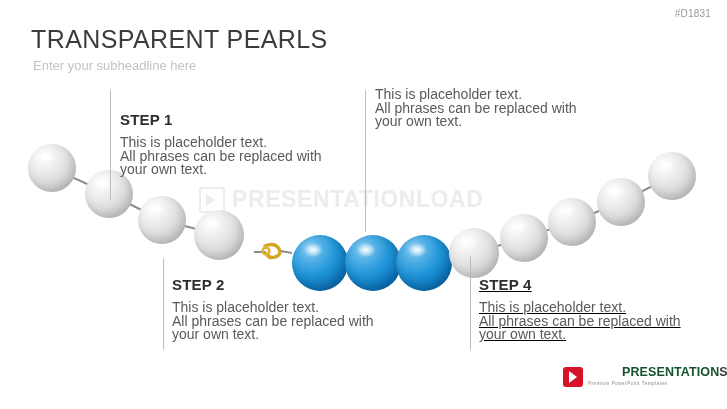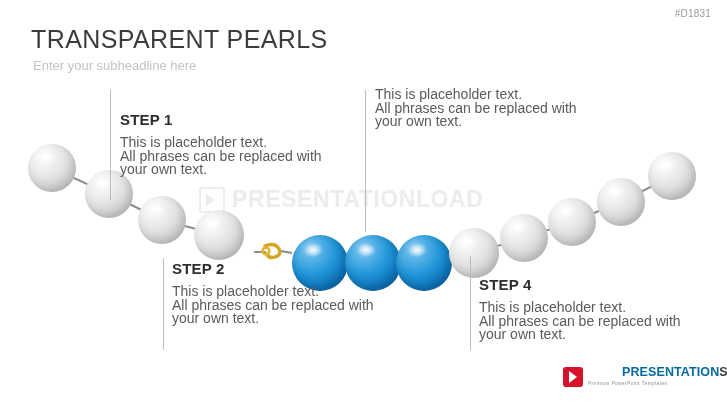--- a/index.html
+++ b/index.html
@@ -174,21 +174,21 @@
     display: flex;
     flex-direction: column;
     line-height: 1;
   }
   #footer-logo .logo-text {
     font-size: 12.5px;
     font-weight: bold;
     color: #3c3c3c;
     letter-spacing: 0.1px;
   }
-  #footer-logo .logo-text .red { color: #0369a1; padding-left: 34px; }
+  #footer-logo .logo-text .red { color: #14532d; padding-left: 34px; }
   #footer-logo .logo-sub {
     margin-top: 3px;
     font-size: 4.6px;
     color: #8a8a8a;
     letter-spacing: 0.5px;
   }
 </style>
 </head>
 <body>
 
@@ -266,34 +266,34 @@
   <div class="leader" style="left:365px; top:90px; height:142px;"></div>
   <div class="leader" style="left:470px; top:256px; height:94px;"></div>
 
   <div class="step" style="left:120px; top:84px;margin-top:27px;">
     <h3>STEP 1</h3>
     <p style="white-space:pre-line;">This is placeholder text.
 All phrases can be replaced with
 your own text.</p>
   </div>
 
-  <div class="step" style="left:172px; top:260px;">
+  <div class="step" style="left:172px; top:276px;">
     <h3>STEP 2</h3>
     <p style="white-space:pre-line;">This is placeholder text.
 All phrases can be replaced with
 your own text.</p>
   </div>
 
   <div class="step" style="left:375px; top:88px;">
     <p style="white-space:pre-line;">This is placeholder text.
 All phrases can be replaced with
 your own text.</p>
   </div>
 
-  <div class="step" style="left:479px; top:276px;">
+  <div class="step" style="left:479px; top:276px;text-decoration:underline;">
     <h3>STEP 4</h3>
     <p style="white-space:pre-line;">This is placeholder text.
 All phrases can be replaced with
 your own text.</p>
   </div>
 
   <div id="footer-logo">
     <span class="logo-mark"></span>
     <span class="logo-text-wrap">
       <span class="logo-text"><span class="red">PRESENTATION</span><span>STEP</span><span style="font-size:6px;vertical-align:super;">®</span></span>

